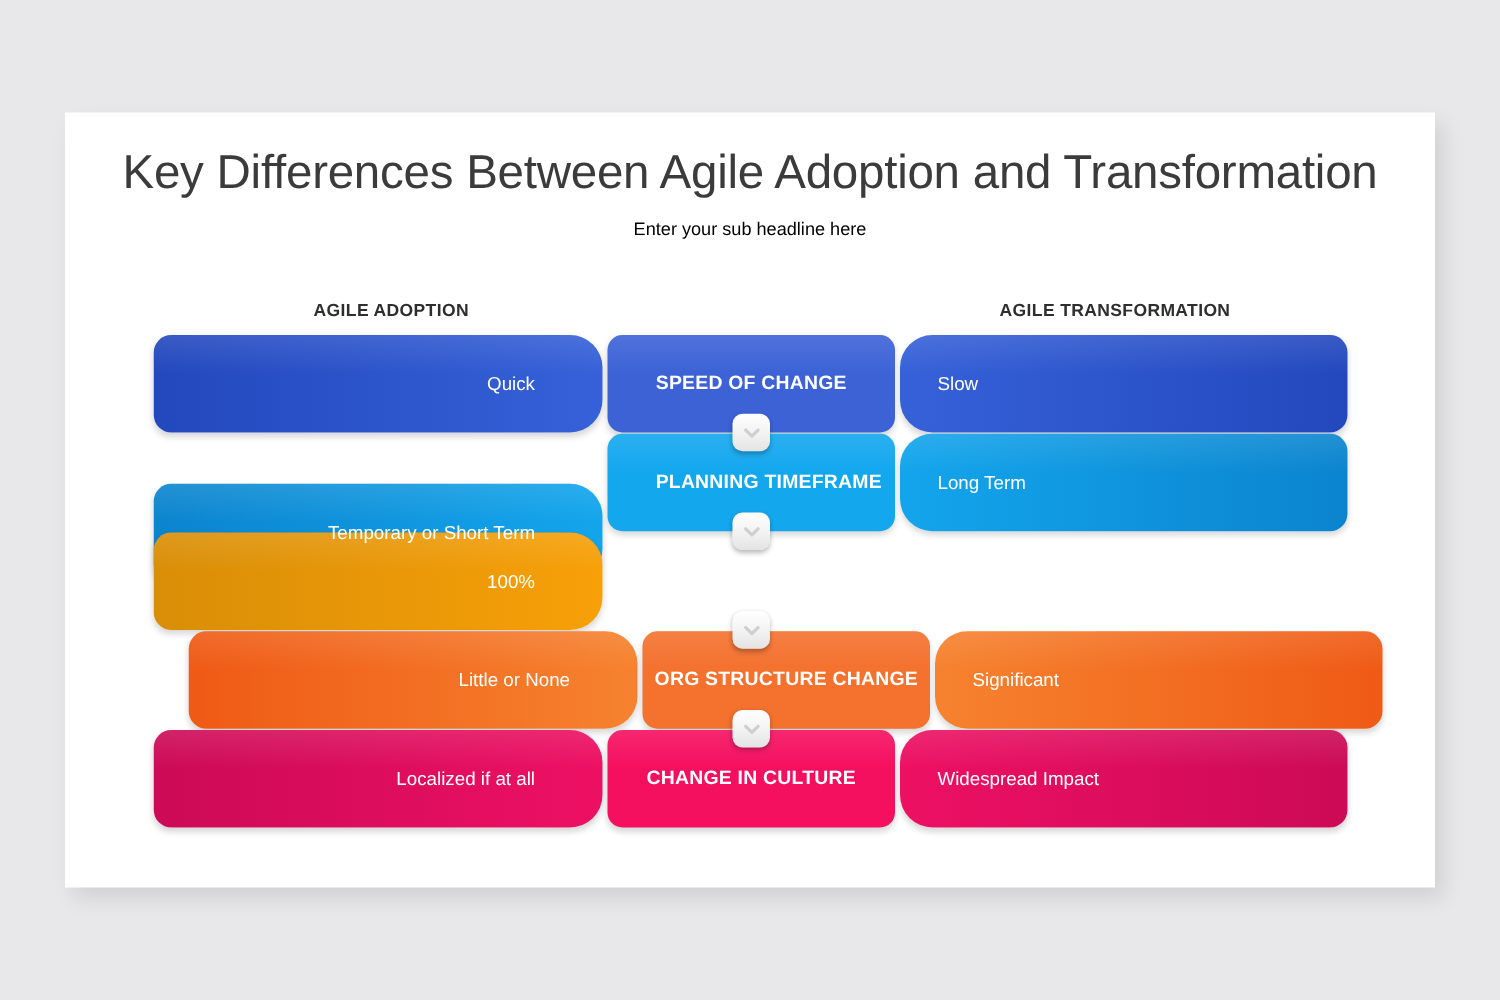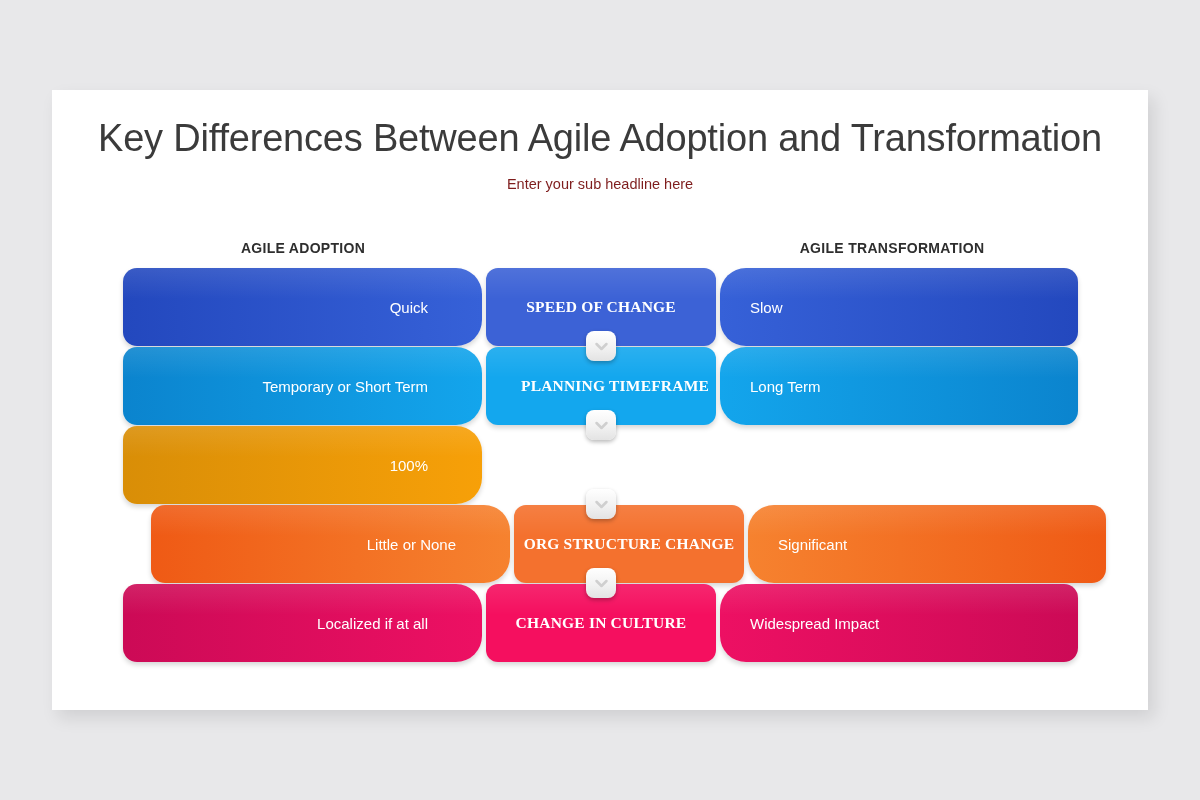--- a/index.html
+++ b/index.html
@@ -45,35 +45,35 @@
   }
 
   #subtitle {
     position: absolute;
     left: 0;
     top: 86px;
     width: 1096px;
     text-align: center;
     font-size: 14.5px;
     font-weight: 400;
-    color: #7f1d1d;
+    color: #000000;
   }
 
   
   .col-header {
     position: absolute;
     top: 150px;
     font-size: 14px;
     font-weight: bold;
     color: #2e2e2e;
     letter-spacing: 0.3px;
     text-align: center;
     white-space: nowrap;
   }
-  #hdr-left  { left: 71px;  width: 360px; }
+  #hdr-left  { left: 81px;  width: 360px; }
   #hdr-right { left: 660px; width: 360px; }
 
   
   .row {
     position: absolute;
     left: 0;
     width: 1096px;
     height: 78px;
   }
 
@@ -101,21 +101,20 @@
 
   .bar-mid {
     left: 434px;
     width: 230px;
     border-radius: 12px;
     justify-content: center;
     font-size: 15.5px;
     font-weight: bold;
     letter-spacing: 0.2px;
     box-shadow: 0 3px 5px rgba(0,0,0,0.16);
-    font-family: Liberation Serif, serif;
   }
 
   .bar-right {
     left: 668px;
     width: 358px;
     border-radius: 26px 14px 14px 26px;
     justify-content: flex-start;
     padding-left: 30px;
     font-size: 15px;
     font-weight: 400;
@@ -169,21 +168,21 @@
             <span class="bar-label">Quick</span>
           </div>
           <div class="bar bar-mid" style="background: rgb(60, 98, 214);">
             <span class="bar-label">SPEED OF CHANGE</span>
           </div>
           <div class="bar bar-right" style="background: linear-gradient(90deg, rgb(54, 97, 216) 0%, rgb(35, 72, 190) 100%);">
             <span class="bar-label">Slow</span>
           </div>
         </div>
         <div class="row" style="top: 257px;">
-          <div class="bar bar-left" style="background: linear-gradient(90deg, rgb(11, 132, 206) 0%, rgb(19, 165, 236) 100%);">
+          <div class="bar bar-left" style="background: linear-gradient(90deg, rgb(11, 132, 206) 0%, rgb(19, 165, 236) 100%); margin-top: 40px;">
             <span class="bar-label">Temporary or Short Term</span>
           </div>
           <div class="bar bar-mid" style="background: rgb(19, 167, 238); padding-left: 28px;">
             <span class="bar-label">PLANNING TIMEFRAME</span>
           </div>
           <div class="bar bar-right" style="background: linear-gradient(90deg, rgb(19, 165, 236) 0%, rgb(11, 132, 206) 100%);">
             <span class="bar-label">Long Term</span>
           </div>
         </div>
         <div class="row" style="top: 336px;">

